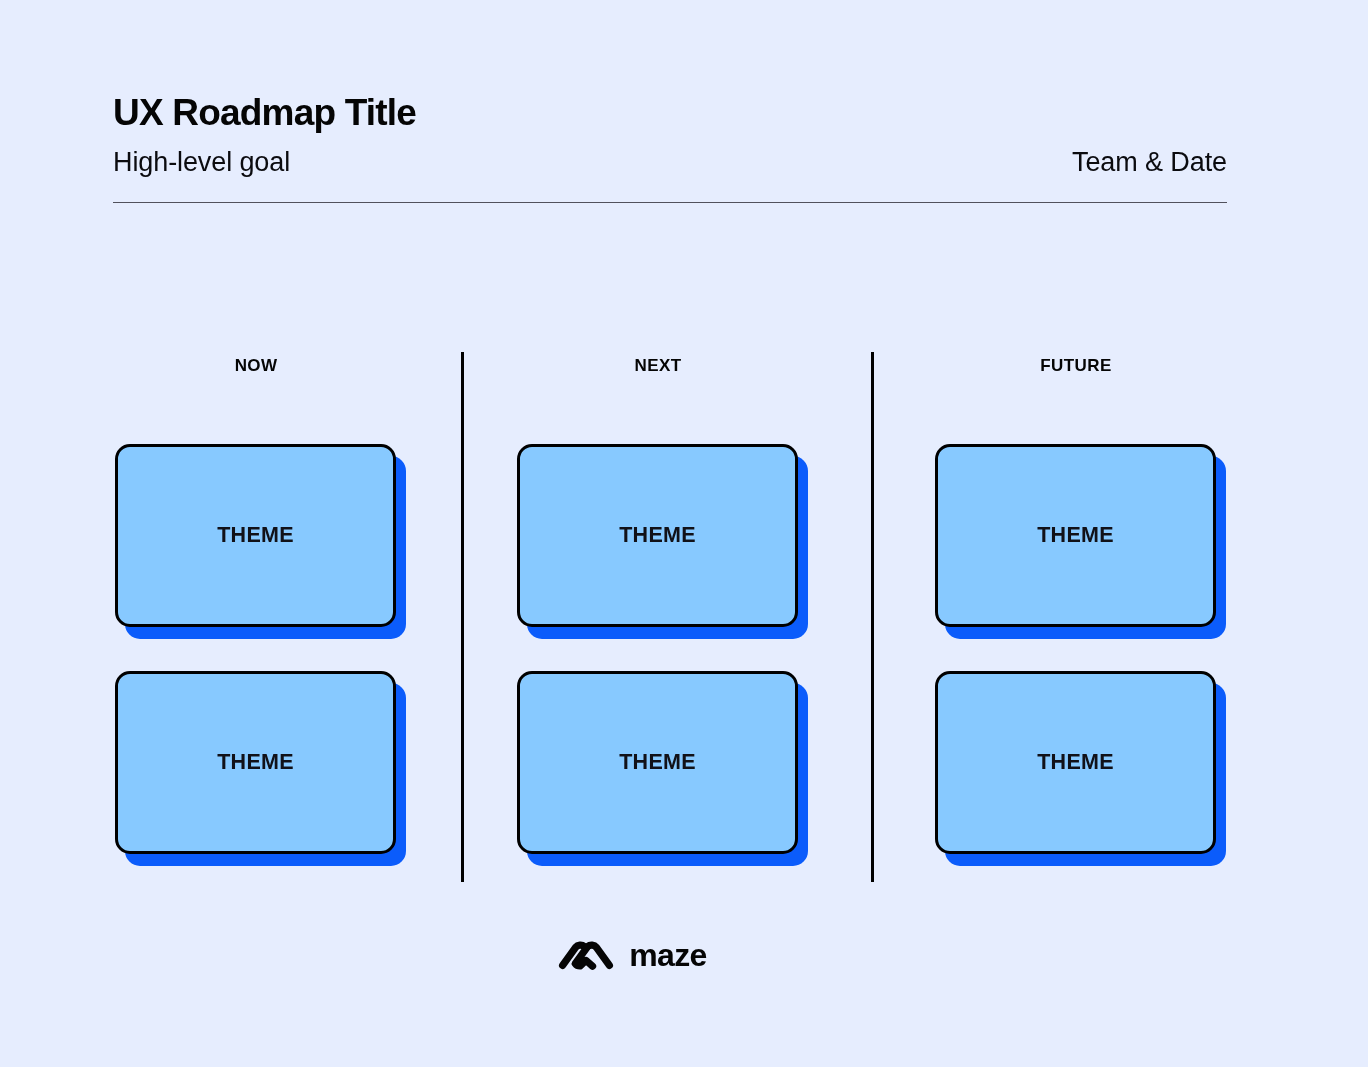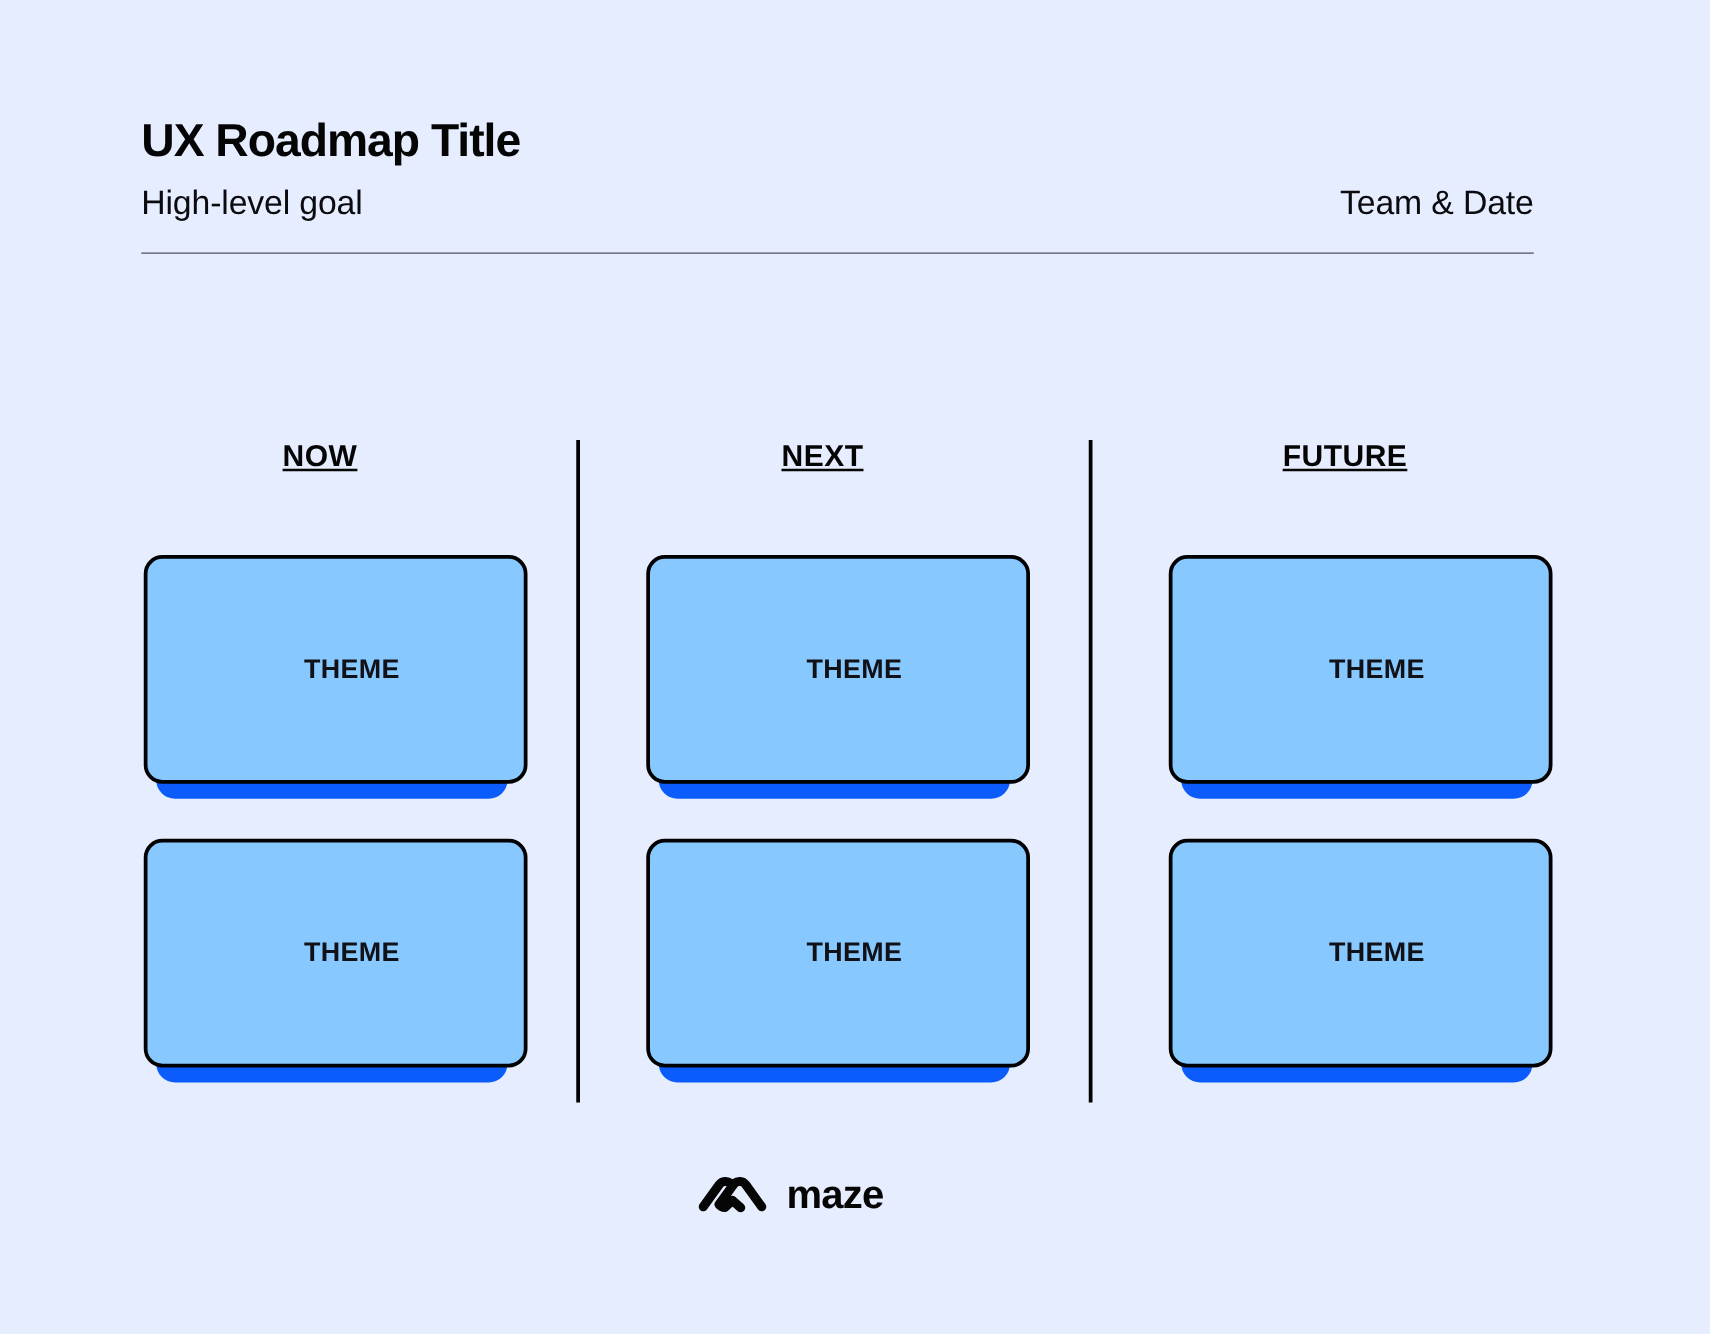--- a/index.html
+++ b/index.html
@@ -78,28 +78,27 @@
   .column {
     position: absolute;
     top: 0;
     width: 300px;
   }
   .col-now    { left: 106px; }
   .col-next   { left: 508px; }
   .col-future { left: 926px; }
 
   .column-header {
-    font-size: 24px;
+    font-size: 17px;
     font-weight: 700;
     letter-spacing: 0.4px;
     color: #050505;
     text-align: center;
     height: 28px;
     line-height: 28px;
-    text-decoration: underline;
   }
 
   .card-stack {
     position: absolute;
     top: 92px;
     left: 9px;
   }
 
   .theme-card-wrap {
     position: relative;
@@ -121,21 +120,20 @@
     left: 0;
     top: 0;
     width: 275px;
     height: 177px;
     background: #87c9ff;
     border: 3px solid #000000;
     border-radius: 15px;
     display: flex;
     align-items: center;
     justify-content: center;
-    padding-left: 26px;
   }
   .theme-label {
     font-size: 21.5px;
     font-weight: 700;
     letter-spacing: 0.3px;
     color: #111118;
   }
 
   
   .footer-logo {

